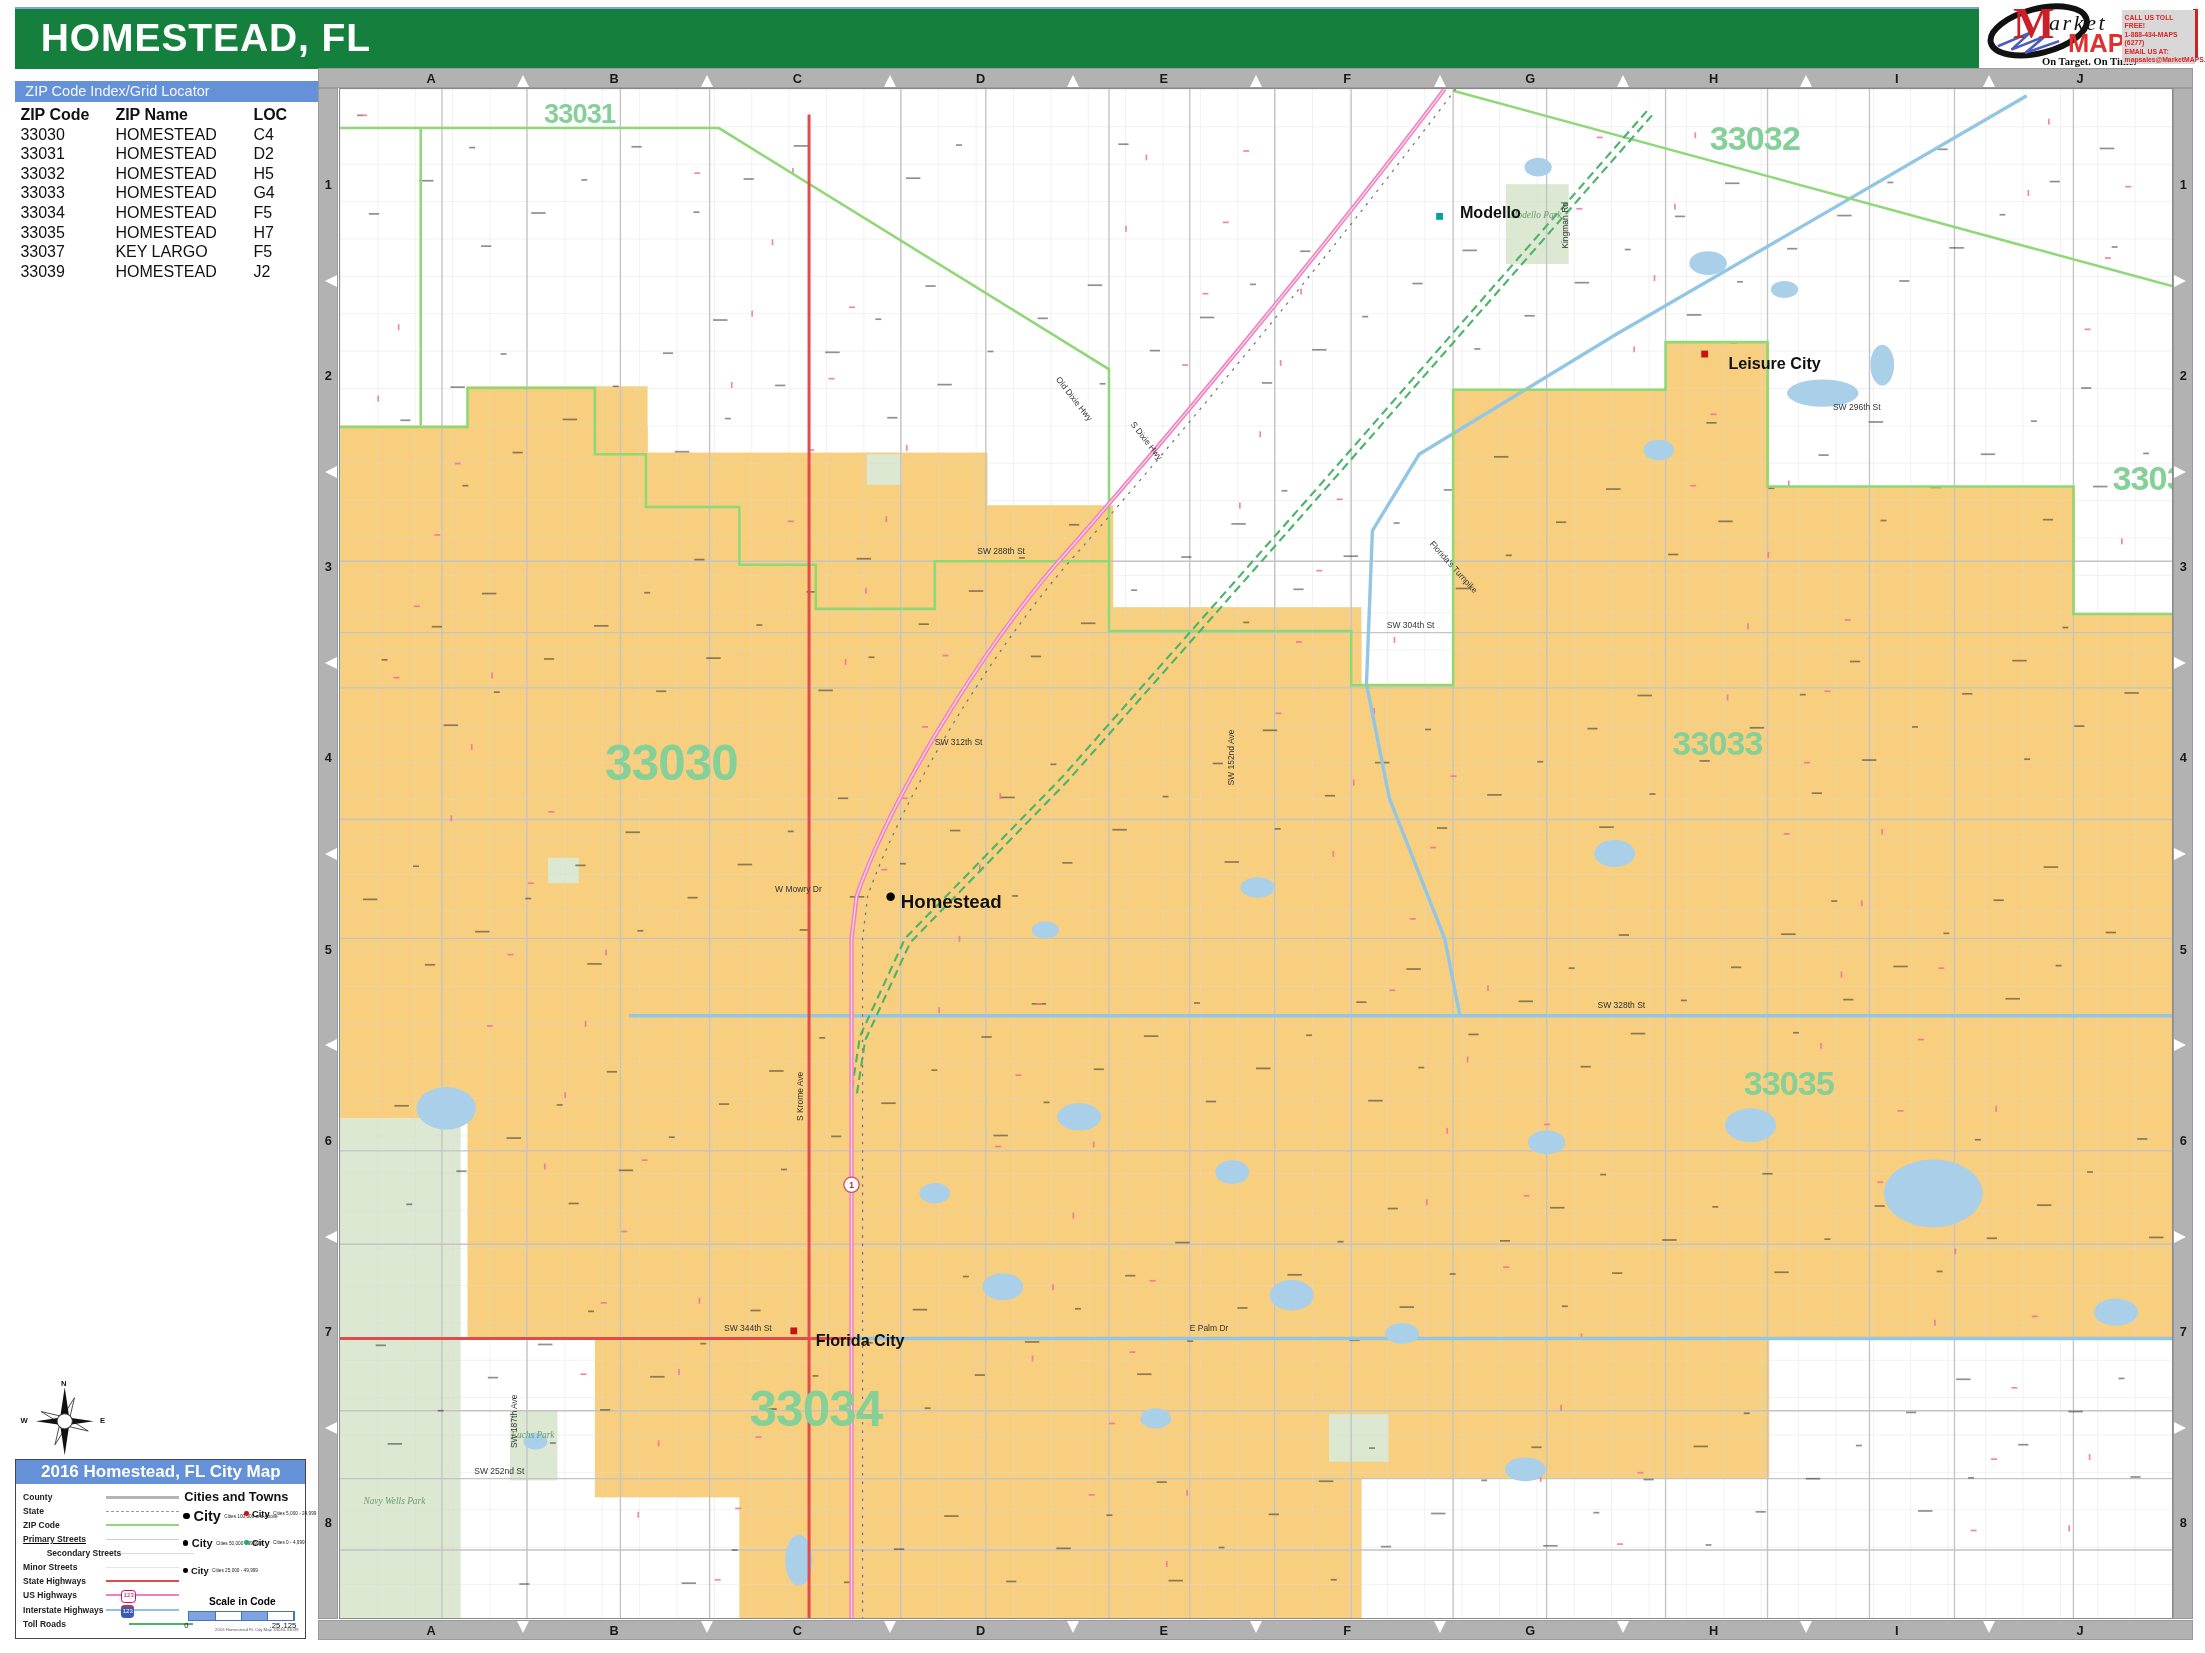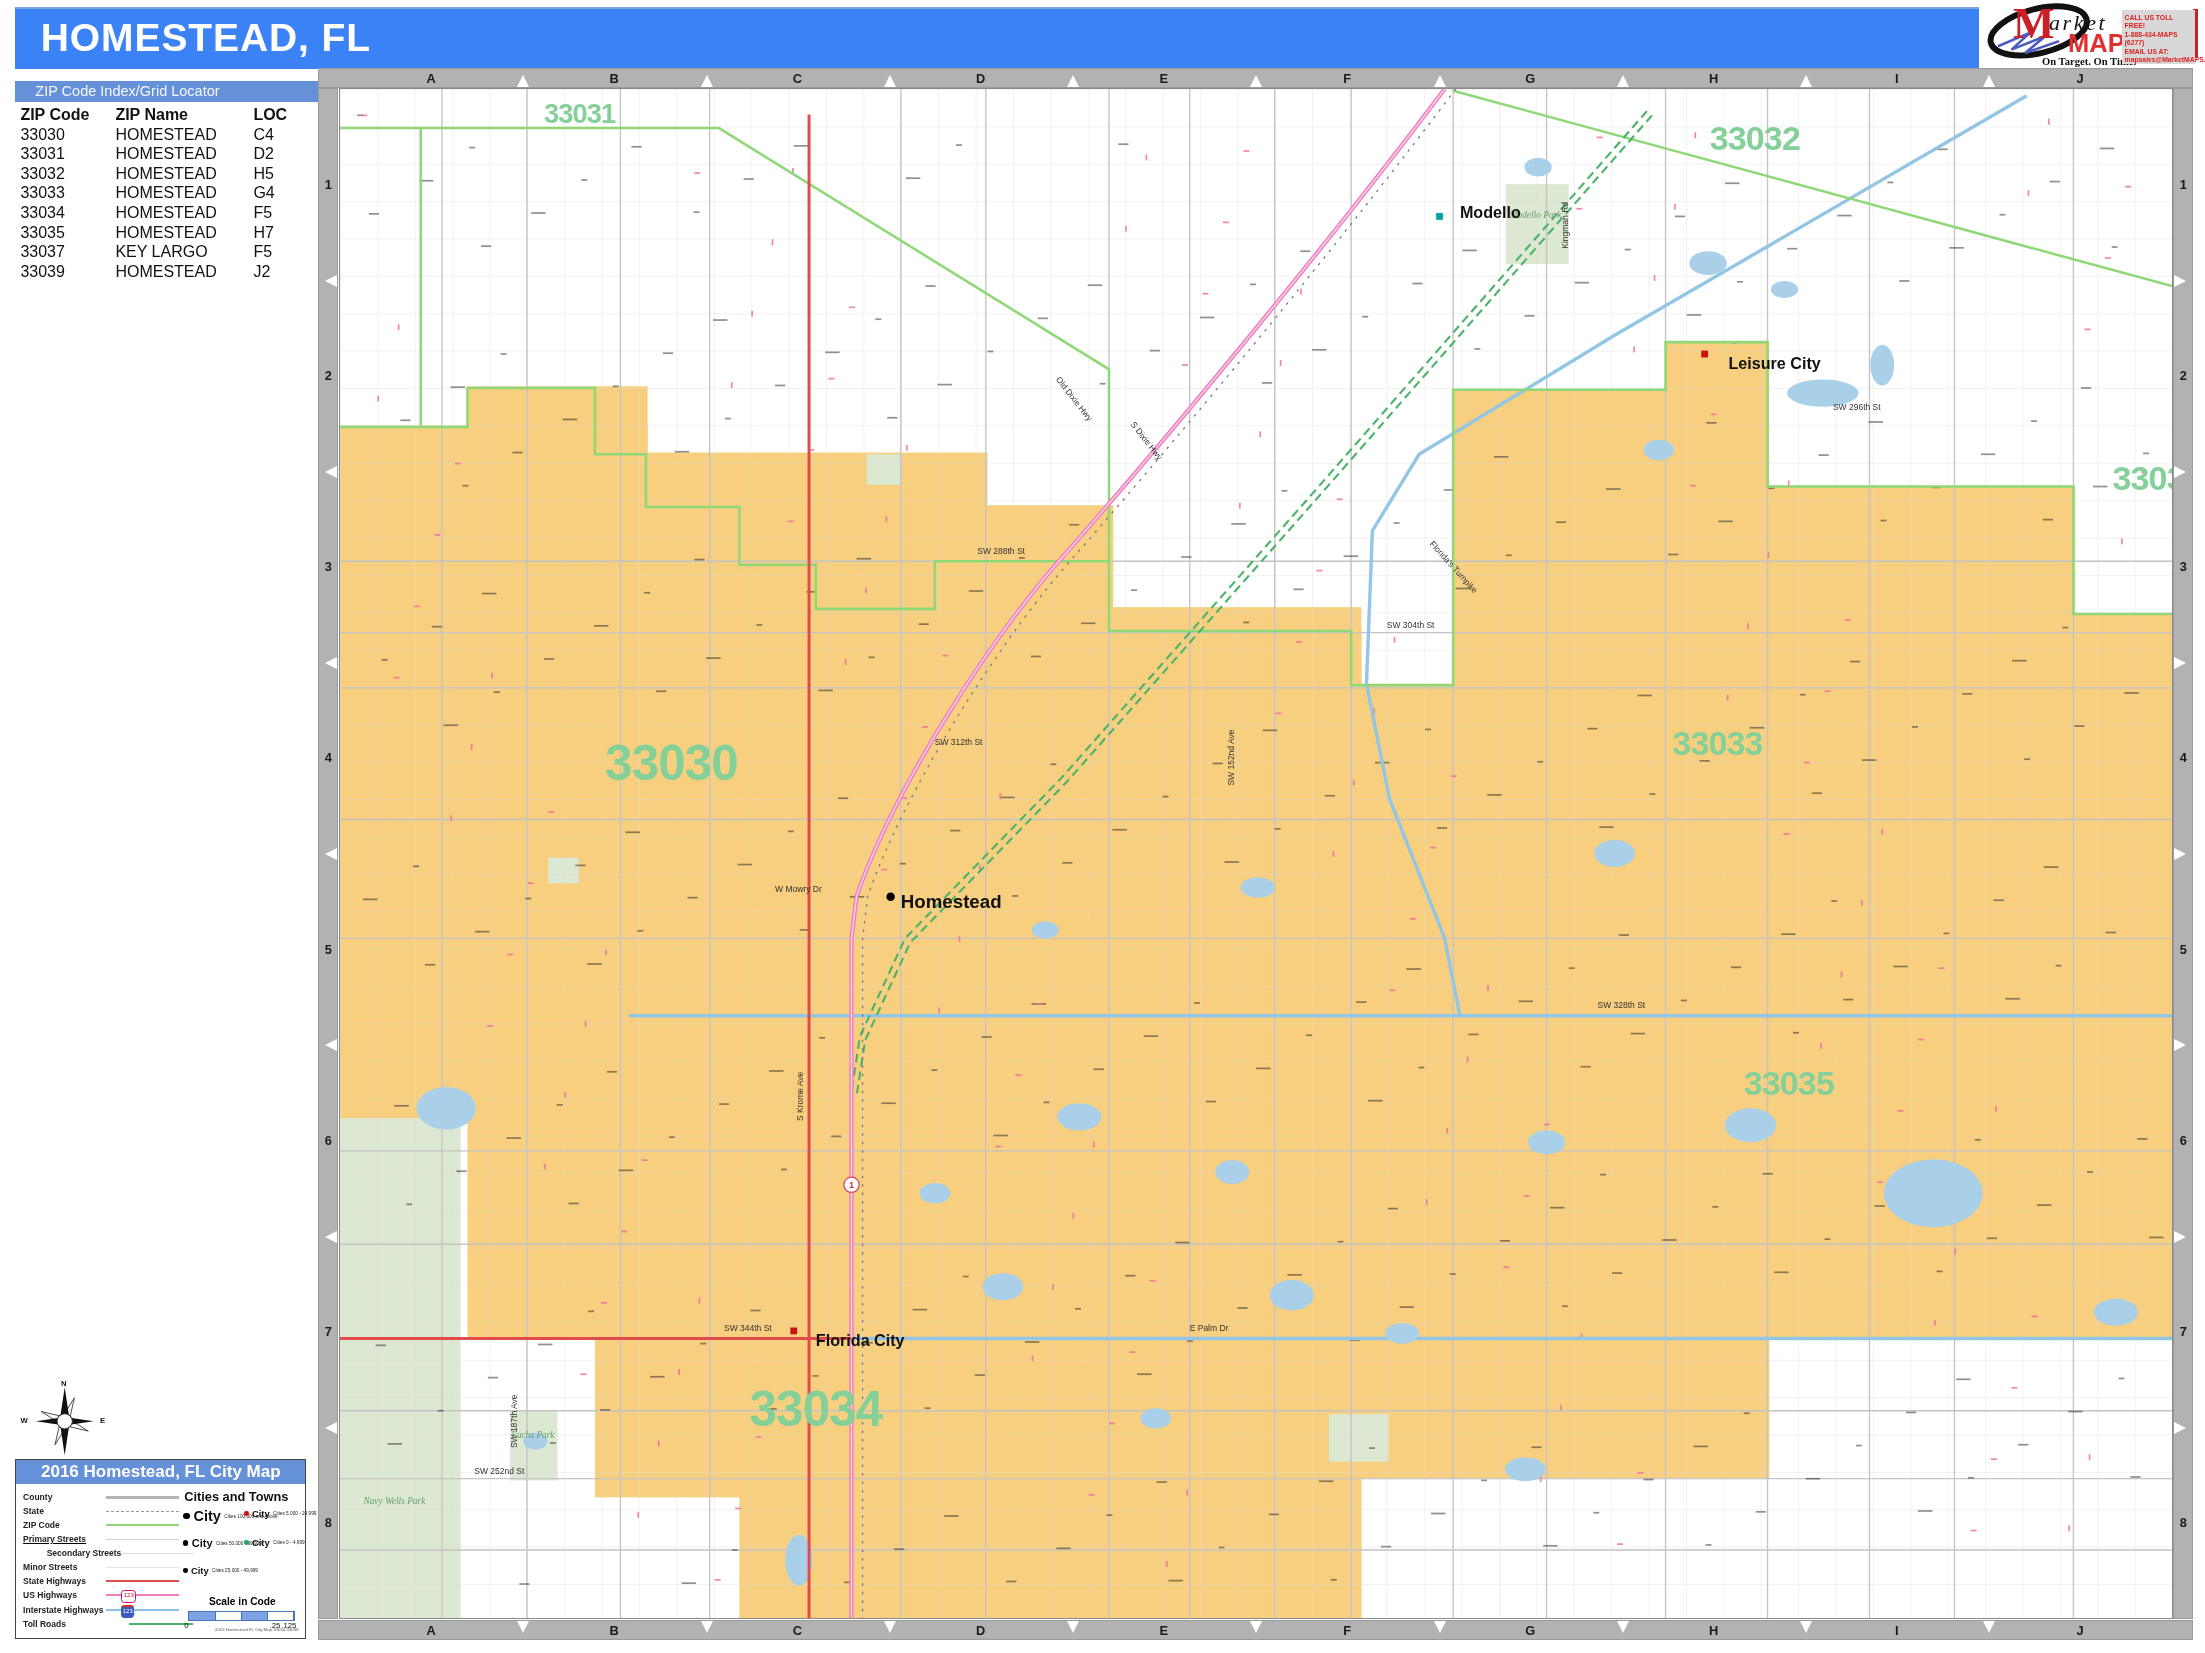--- a/index.html
+++ b/index.html
@@ -1,40 +1,40 @@
 <!DOCTYPE html>
 <html style="font-size:13.6px"><head>
 <meta charset="utf-8">
 <style>
   html,body{margin:0;padding:0;background:#fff;}
   body{font-family:"Liberation Sans",sans-serif;}
   #page{position:relative;width:2205px;height:1654px;background:#fff;overflow:hidden;
         border-right:1.7px solid #c9c9c9;border-bottom:1.7px solid #c9c9c9;}
 
   
-  .titlebar{position:absolute;left:15.3px;top:6.8px;width:1964px;height:60px;background:#3b82f6;
+  .titlebar{position:absolute;left:15.3px;top:6.8px;width:1964px;height:60px;background:#15803d;
             border-top:2.6px solid #7fa3e0;}
   .titlebar .t{position:absolute;left:25.5px;top:6.8px;color:#fff;font-size:39px;font-weight:bold;letter-spacing:0.9px;}
   .redsliver{position:absolute;left:2193px;top:8.5px;width:5.1px;height:49px;background:#cc2222;}
 
   
   .logo{position:absolute;left:1986px;top:1.7px;width:214px;height:73px;font-family:"Liberation Serif",serif;}
   .logo svg{position:absolute;left:0;top:0;}
   .logo .m{position:absolute;left:27px;top:-3.4px;color:#cc2027;font-size:44px;font-weight:bold;}
   .logo .arket{position:absolute;left:63px;top:8.5px;color:#111;font-size:22px;font-style:italic;letter-spacing:2.6px;}
   .logo .maps{position:absolute;left:82px;top:27px;color:#e03030;font-size:25.5px;font-weight:bold;font-family:"Liberation Sans",sans-serif;}
   .logo .tag{position:absolute;left:56px;top:54px;color:#111;font-size:10.6px;font-weight:bold;}
   .logo .sub{position:absolute;left:0px;top:67px;color:#111;font-size:9.4px;white-space:nowrap;}
   .contact{position:absolute;left:2122px;top:10.2px;width:73px;height:54px;background:#d8d8d8;
            color:#d22;font-size:6.8px;font-weight:bold;line-height:8.5px;padding:3.4px 2.6px;box-sizing:border-box;
            font-family:"Liberation Sans",sans-serif;}
 
   
   .zipidx-hdr{position:absolute;left:15.3px;top:81px;width:303px;height:21px;background:#6591d8;color:#f2f6ff;
-              font-size:14.5px;line-height:21px;padding-left:20px;box-sizing:border-box;}
+              font-size:14.5px;line-height:21px;padding-left:10px;box-sizing:border-box;}
   .zipidx{position:absolute;left:15.3px;top:105px;width:303px;font-size:16px;color:#111;}
   .zrow{display:flex;height:19.6px;line-height:19.6px;}
   .zrow span:nth-child(1){width:95px;padding-left:5.1px;}
   .zrow span:nth-child(2){width:138px;}
   .zrow span:nth-child(3){width:60px;}
   .zrow.hdr span{font-weight:bold;}
 
   
   .bar{position:absolute;background:#b2b2b2;border:0.9px solid #9a9a9a;box-sizing:border-box;}
   .bar-top{left:318px;top:68px;width:1875px;height:20.4px;}

